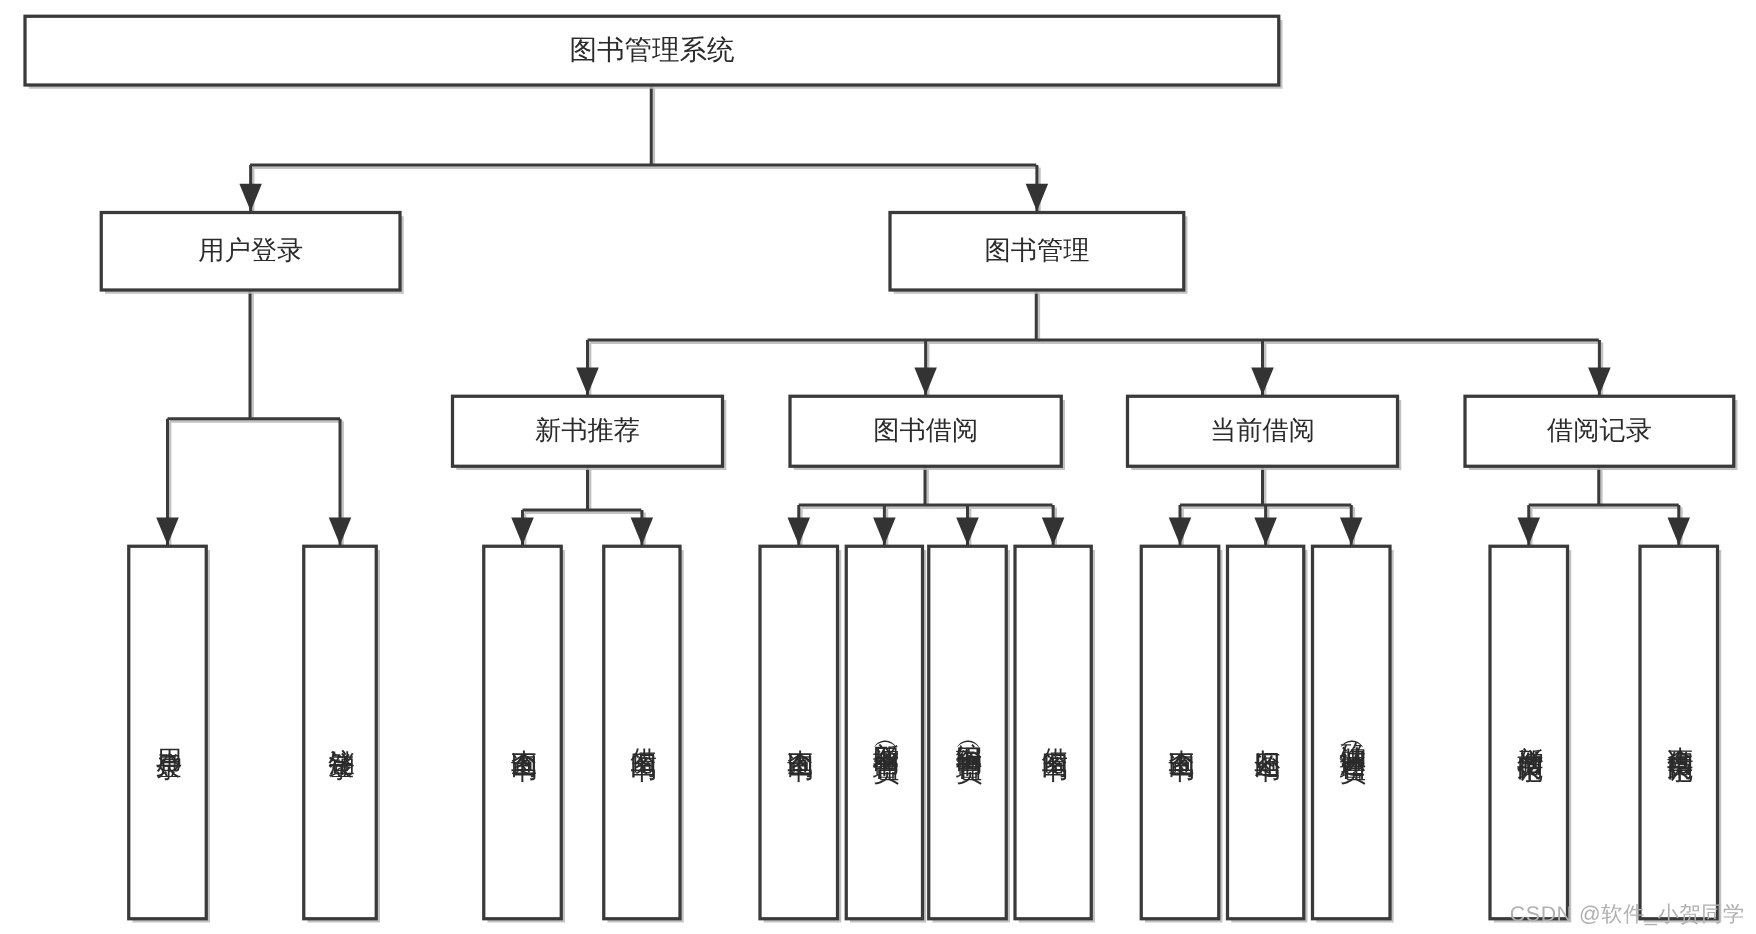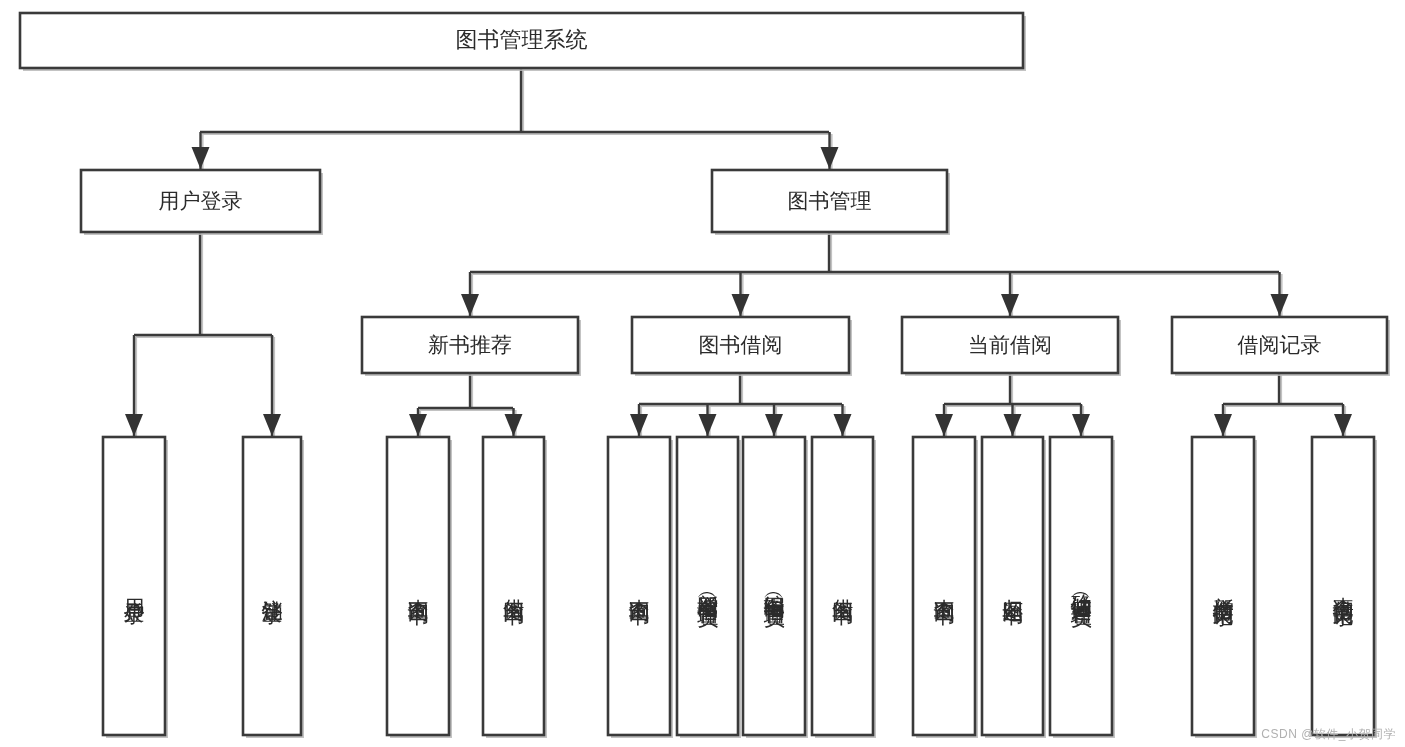--- a/index.html
+++ b/index.html
@@ -82,21 +82,21 @@
     line-height: 1.08;
     letter-spacing: 2px;
     color: #2b2b2b;
     white-space: nowrap;
   }
   .watermark {
     position: absolute;
     right: 8px;
     bottom: 4px;
     font-family: "Liberation Sans", "DejaVu Sans", sans-serif;
-    font-size: 12px;
+    font-size: 17px;
     color: #b0b0b0;
     letter-spacing: 0.5px;
     white-space: nowrap;
   }
 </style>
 </head>
 <body>
 
 <div id="diagram-root">
 

